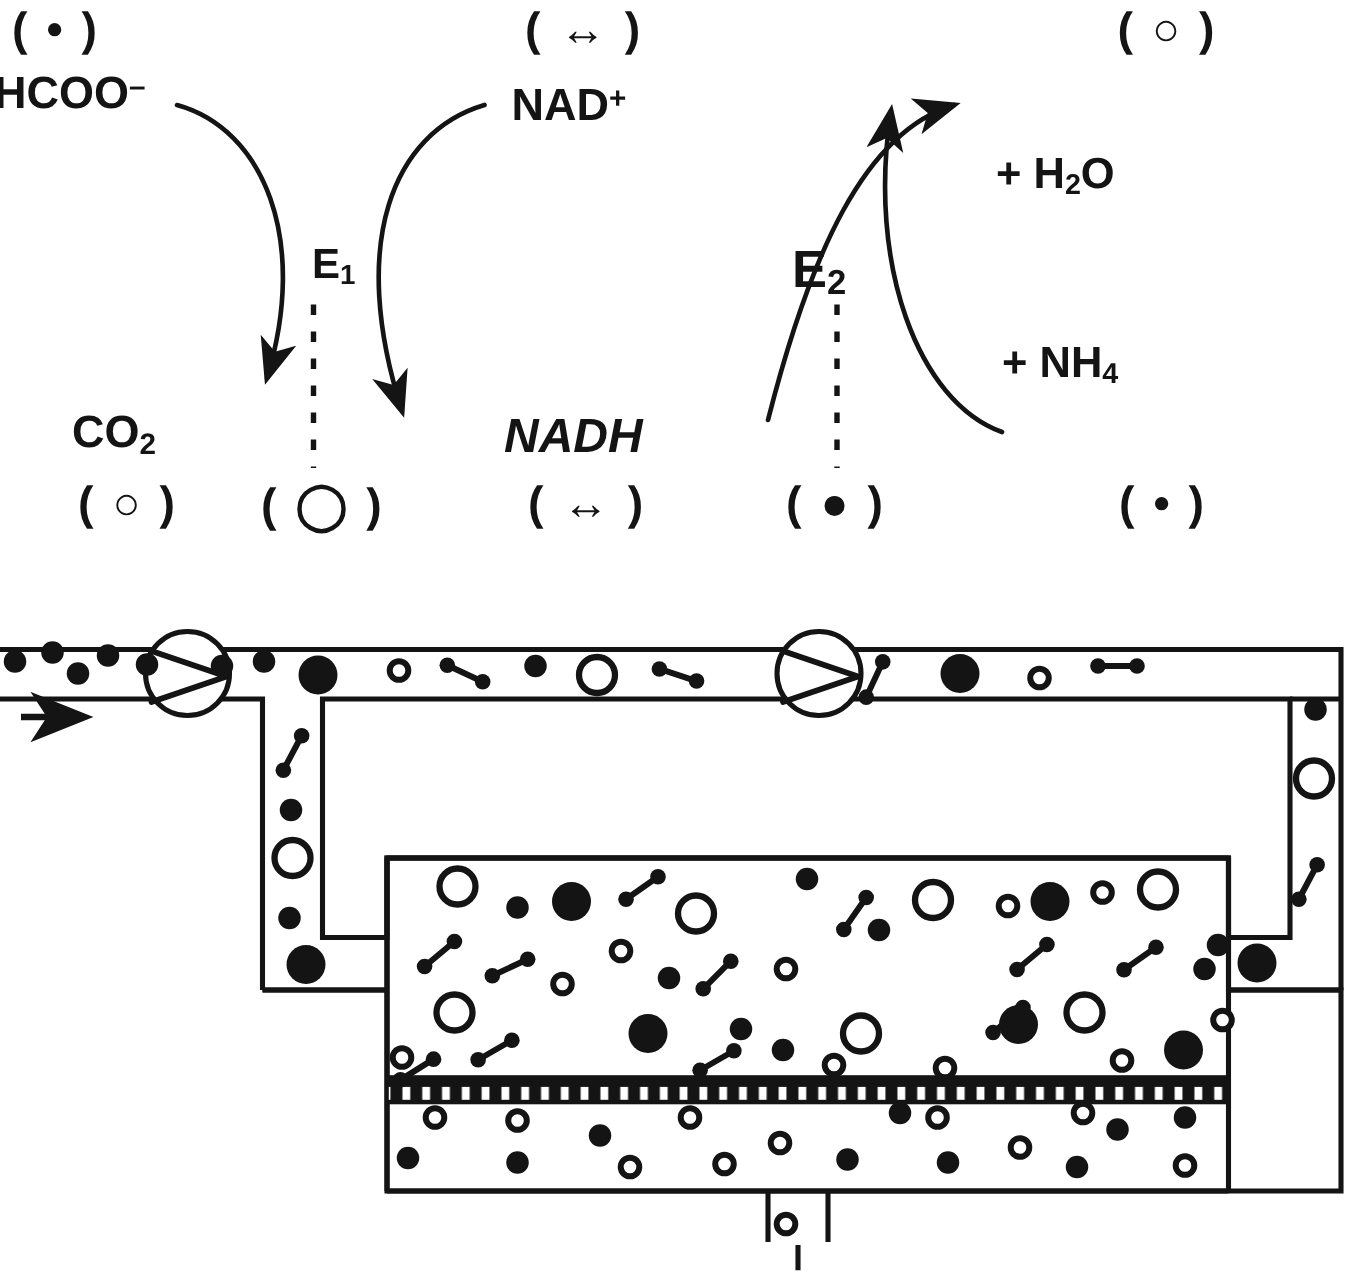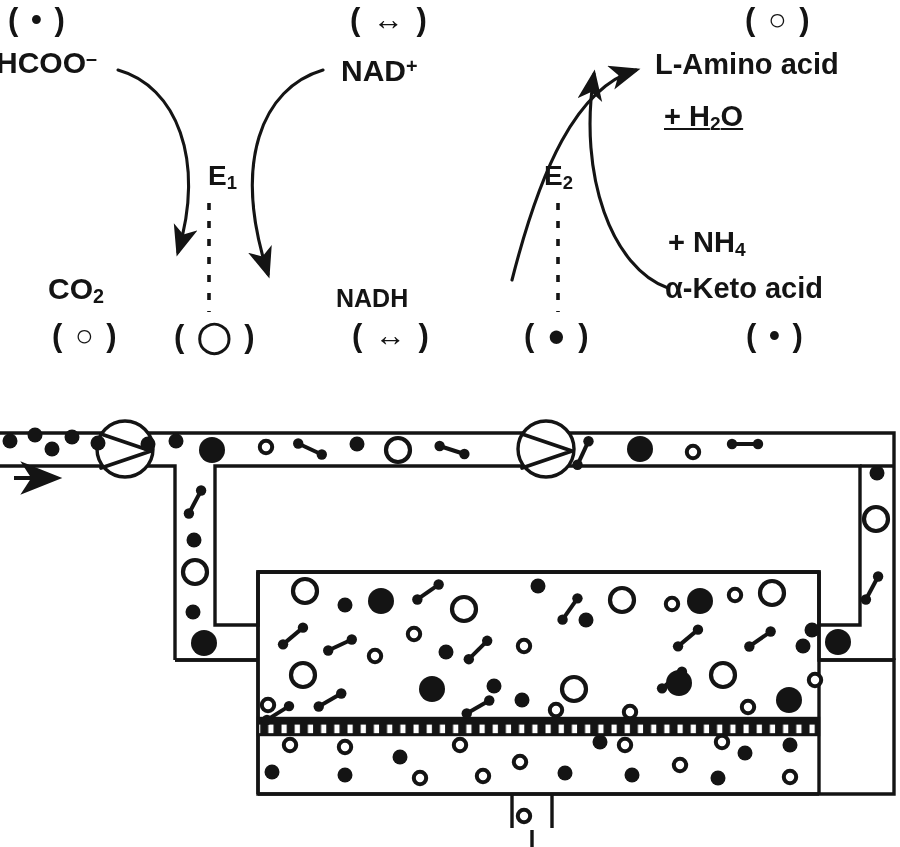--- a/index.html
+++ b/index.html
@@ -21,44 +21,38 @@
 </div>
 
 <div class="lbl" style="left:48px;top:272px;font-size:30px;text-align:right;">
   <span>CO</span><span class="sub">2</span>
 </div>
 
 <div class="lbl" style="left:341px;top:54px;font-size:30px;">
   <span>NAD</span><span class="sup">+</span>
 </div>
 
-<div class="lbl" style="left:336px;top:284px;font-size:25px;">
+<div class="lbl" style="left:336px;top:272px;font-size:32px;font-style:italic;">
   <span>NADH</span>
 </div>
 
 <div class="lbl" style="left:208px;top:160px;font-size:28px;">
   <span>E</span><span class="sub">1</span>
 </div>
 
-<div class="lbl" style="left:544px;top:160px;font-size:28px;">
+<div class="lbl" style="left:528px;top:160px;font-size:35px;">
   <span>E</span><span class="sub">2</span>
 </div>
 
-<div class="lbl" style="left:655px;top:48px;font-size:29px;">
-  <span>L-Amino acid</span>
-</div>
-<div class="lbl" style="left:664px;top:100px;font-size:29px;text-decoration:underline;">
+<div class="lbl" style="left:664px;top:100px;font-size:29px;">
   <span>+ H</span><span class="sub">2</span><span>O</span>
 </div>
 
 <div class="lbl" style="left:668px;top:226px;font-size:29px;">
   <span>+ NH</span><span class="sub">4</span>
-</div>
-<div class="lbl" style="left:665px;top:272px;font-size:29px;">
-  <span>α-Keto acid</span>
 </div>
 
 <div class="lbl" style="left:8px;top:2px;font-size:31px;letter-spacing:2px;">
   <span>( • )</span>
 </div>
 <div class="lbl" style="left:350px;top:2px;font-size:31px;letter-spacing:2px;">
   <span>( ↔ )</span>
 </div>
 <div class="lbl" style="left:745px;top:2px;font-size:31px;letter-spacing:2px;">
   <span>( ○ )</span>

